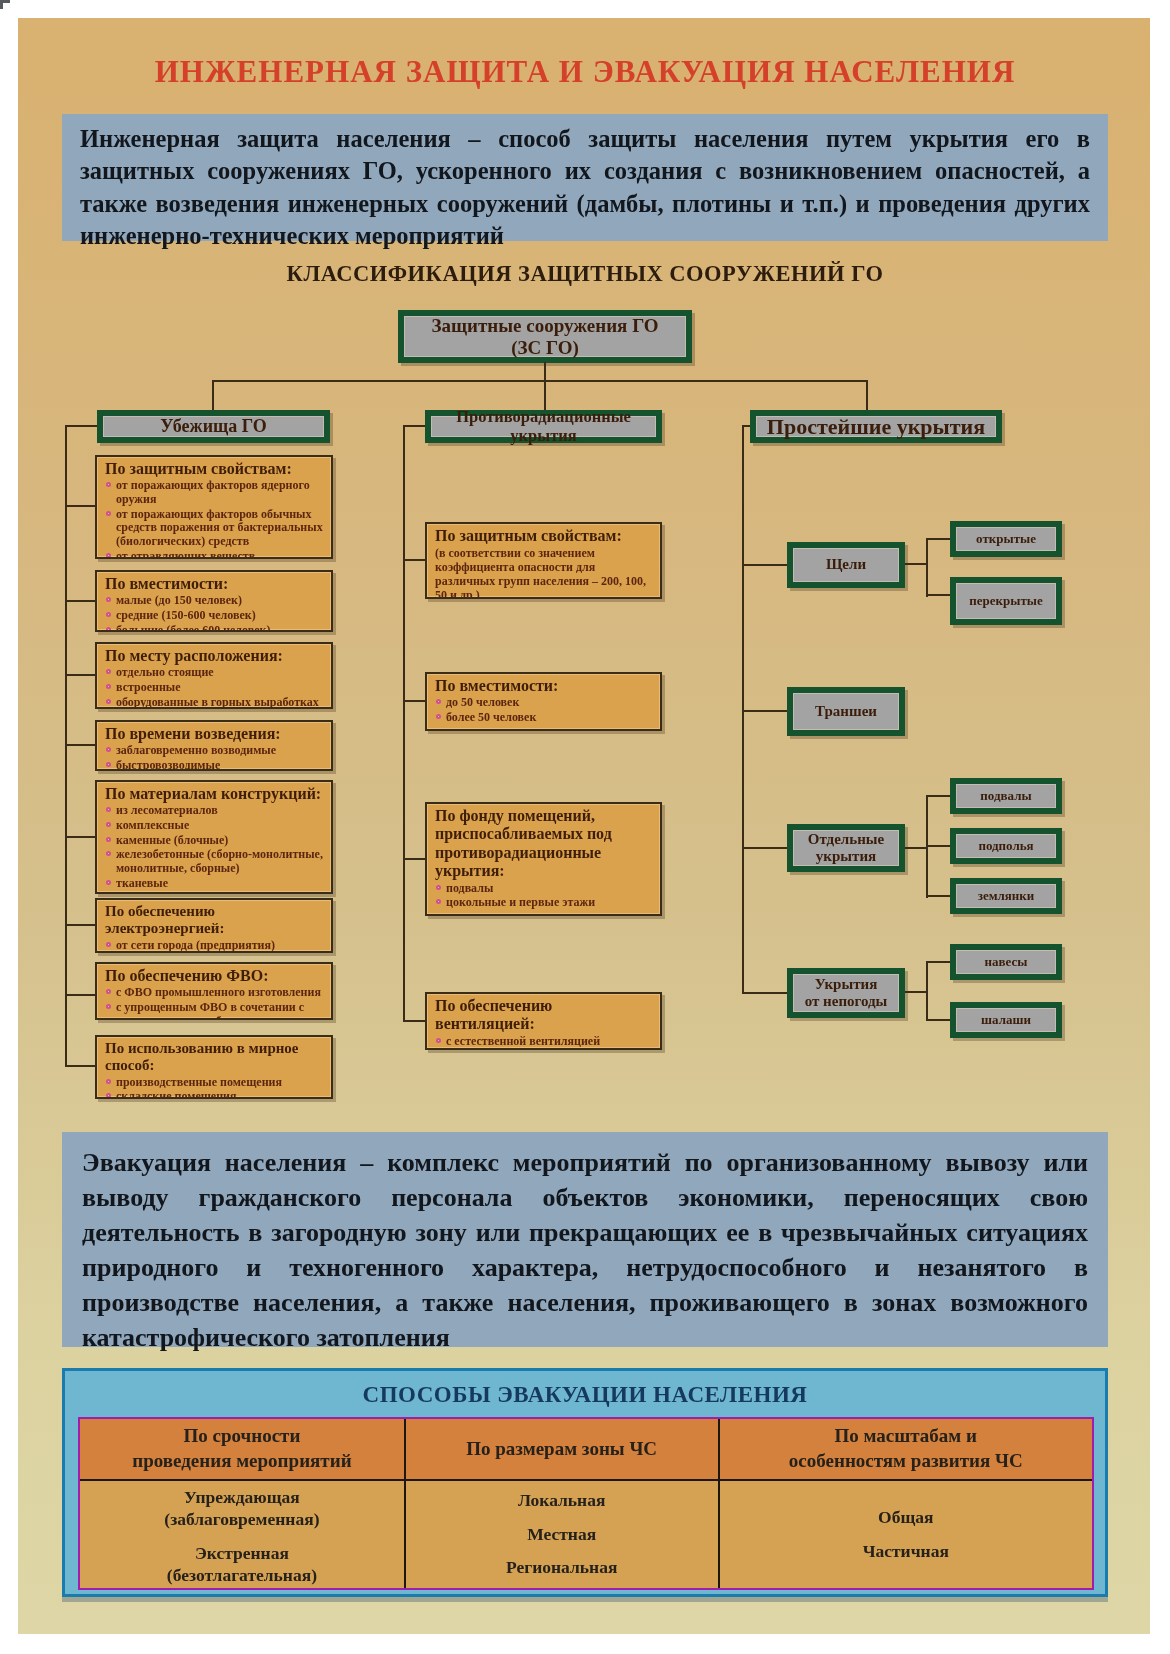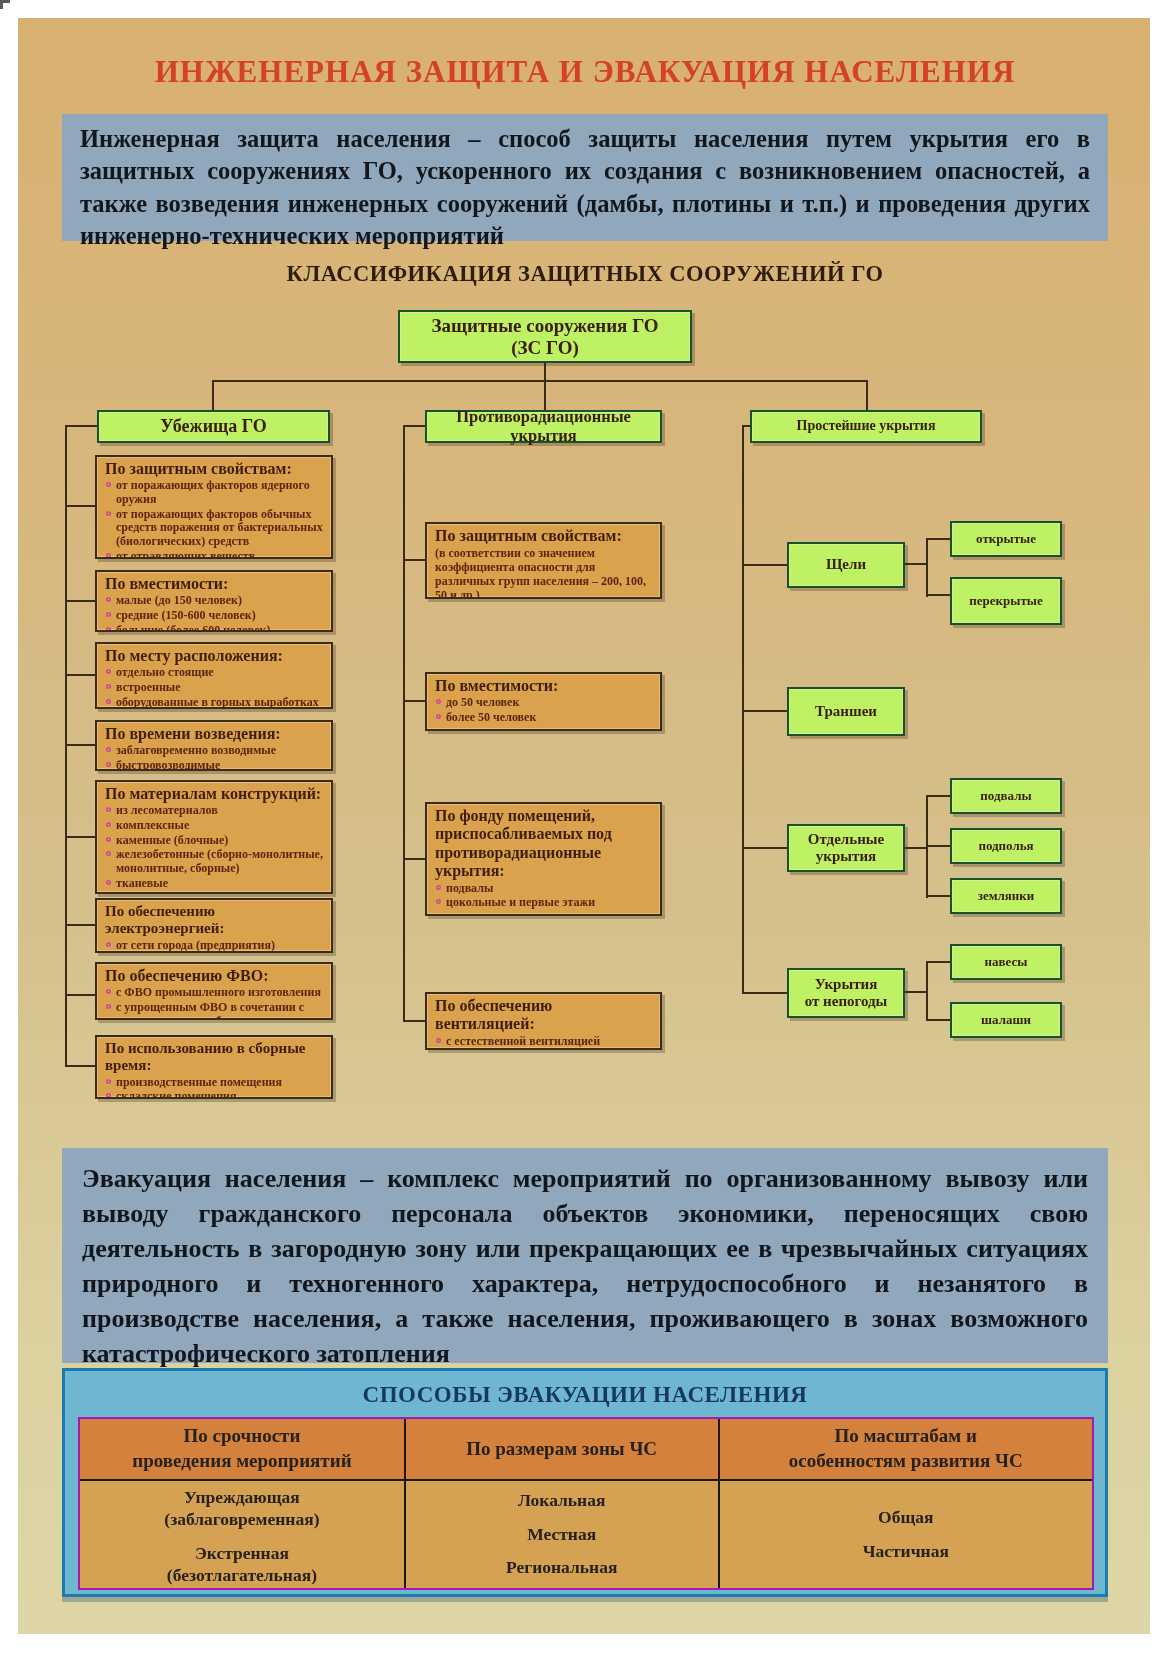--- a/index.html
+++ b/index.html
@@ -17,29 +17,29 @@
     border-left:3px solid #3a3f44; border-top:3px solid #3a3f44; opacity:.85; }
   .main-title{
     position:absolute; left:0; top:54px; width:100%;
     text-align:center; font-size:31px; letter-spacing:1px; color:#d4402a;
   }
   .defbox{
     position:absolute; left:62px; width:1046px; background:#91a8bc;
     color:#12161d; text-align:justify;
   }
   .def1{ top:114px; height:127px; padding:9px 18px; font-size:24.5px; line-height:1.32; }
-  .def2{ top:1132px; height:215px; padding:13px 20px; font-size:26px; line-height:35px;margin-top:16px; }
+  .def2{ top:1132px; height:215px; padding:13px 20px; font-size:26px; line-height:35px; }
   .class-title{
     position:absolute; left:0; top:261px; width:100%;
     text-align:center; font-size:22.5px; letter-spacing:.5px; color:#2c1d0e;
   }
   
   .ln{ position:absolute; background:#3b2c18; }
   .hdr{
-    position:absolute; background:#bef264; border:2px solid #14532d;
+    position:absolute; background:#a3a3a3; border:6px solid #14532d;
     display:flex; align-items:center; justify-content:center; text-align:center;
     color:#3a1d0a; font-size:18px; line-height:1.15; white-space:pre-line;
     box-shadow:3px 3px 0 rgba(70,50,25,.30), inset 0 0 0 1px rgba(255,235,200,.35);
   }
   .tbox{
     position:absolute; background:#dba24e; border:2px solid #3b2c18;
     padding:3px 8px 2px; color:#401f0b; overflow:hidden;
     box-shadow:3px 3px 0 rgba(70,50,25,.30), inset 0 0 0 1px rgba(255,235,200,.35);
   }
   .bt{ font-size:16px; line-height:1.15; color:#3f1e09; }
@@ -88,21 +88,21 @@
   <div class="hdr" style="left:398px;top:310px;width:294px;height:53px;font-size:19px;">Защитные сооружения ГО
 (ЗС ГО)</div>
   <div class="ln" style="left:544px;top:362px;width:2px;height:19px;"></div>
   <div class="ln" style="left:212px;top:380px;width:656px;height:2px;"></div>
   <div class="ln" style="left:212px;top:380px;width:2px;height:30px;"></div>
   <div class="ln" style="left:544px;top:380px;width:2px;height:30px;"></div>
   <div class="ln" style="left:866px;top:380px;width:2px;height:30px;"></div>
 
   <div class="hdr" style="left:97px;top:410px;width:233px;height:33px;">Убежища ГО</div>
   <div class="hdr" style="left:425px;top:410px;width:237px;height:33px;font-size:16.5px;">Противорадиационные укрытия</div>
-  <div class="hdr" style="left:750px;top:410px;width:232px;height:33px;font-size:14px;">Простейшие укрытия</div>
+  <div class="hdr" style="left:750px;top:410px;width:252px;height:33px;font-size:22px;">Простейшие укрытия</div>
 
   <div class="ln" style="left:65px;top:425px;width:2px;height:642px;"></div>
   <div class="ln" style="left:65px;top:425px;width:32px;height:2px;"></div>
   <div class="ln" style="left:65px;top:505px;width:30px;height:2px;"></div>
   <div class="ln" style="left:65px;top:600px;width:30px;height:2px;"></div>
   <div class="ln" style="left:65px;top:674px;width:30px;height:2px;"></div>
   <div class="ln" style="left:65px;top:744px;width:30px;height:2px;"></div>
   <div class="ln" style="left:65px;top:836px;width:30px;height:2px;"></div>
   <div class="ln" style="left:65px;top:924px;width:30px;height:2px;"></div>
   <div class="ln" style="left:65px;top:994px;width:30px;height:2px;"></div>
@@ -204,21 +204,21 @@
     <div class="blt">
         <span class="dot"></span>
         <span>с ФВО промышленного изготовления</span>
       </div>
     <div class="blt">
         <span class="dot"></span>
         <span>с упрощенным ФВО в сочетании с промышленным оборудованием</span>
       </div>
   </div>
   <div class="tbox" style="left:95px;top:1035px;width:238px;height:64px;">
-    <div class="bt" style="font-size:15px;">По использованию в сборные время:</div>
+    <div class="bt" style="font-size:15px;">По использованию в мирное способ:</div>
     <div class="blt">
         <span class="dot"></span>
         <span>производственные помещения</span>
       </div>
     <div class="blt">
         <span class="dot"></span>
         <span>складские помещения</span>
       </div>
 
   </div>

